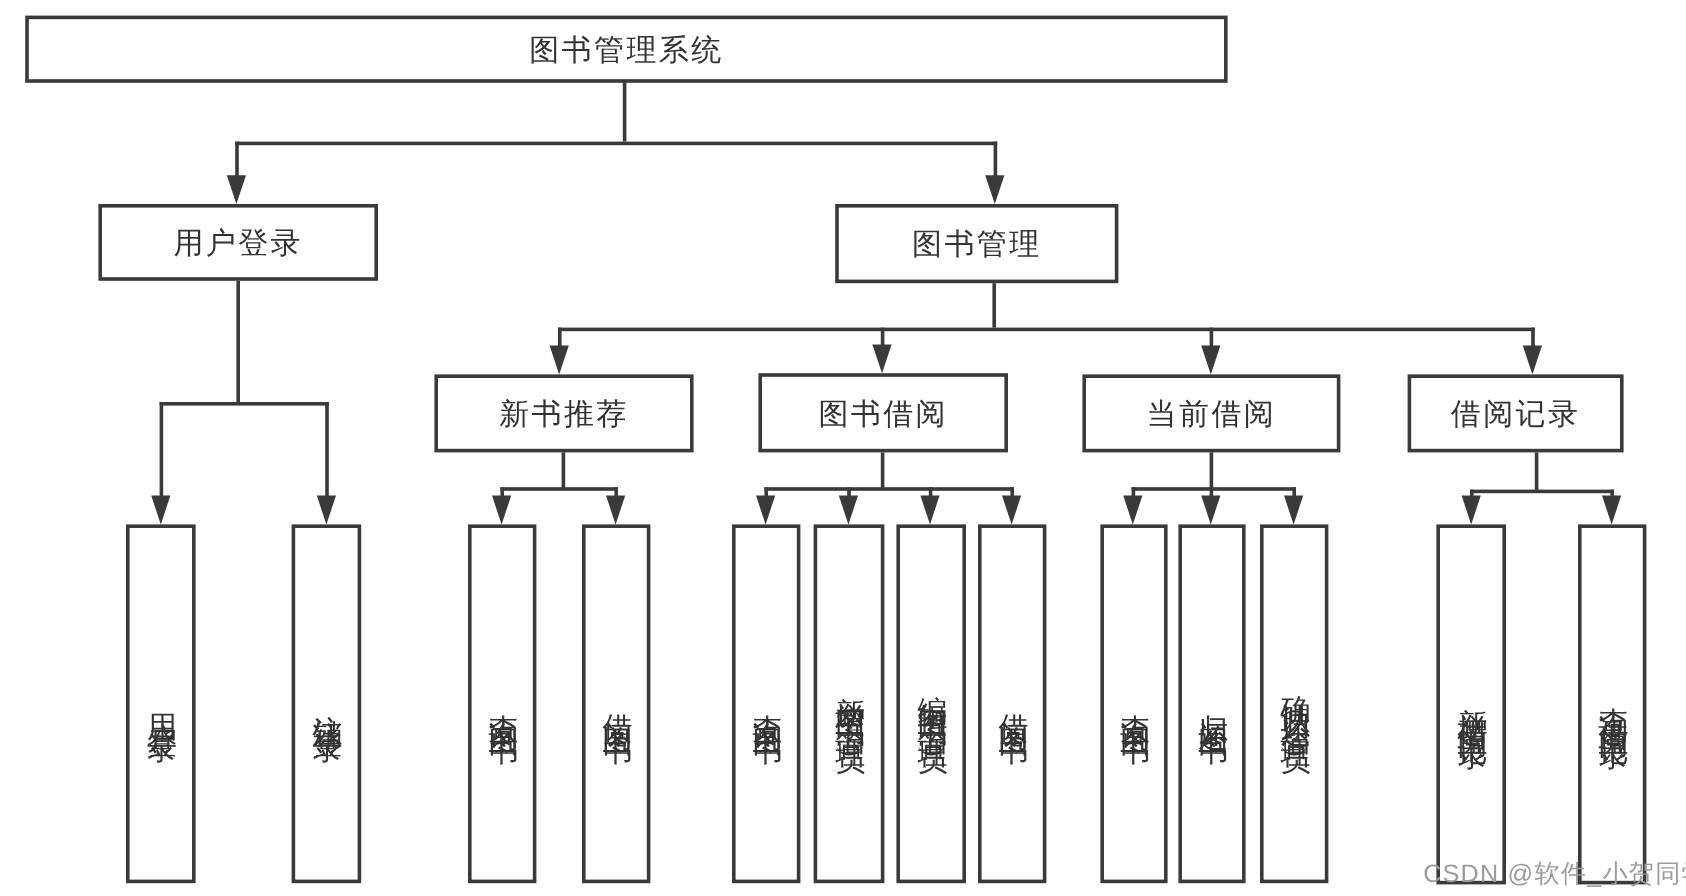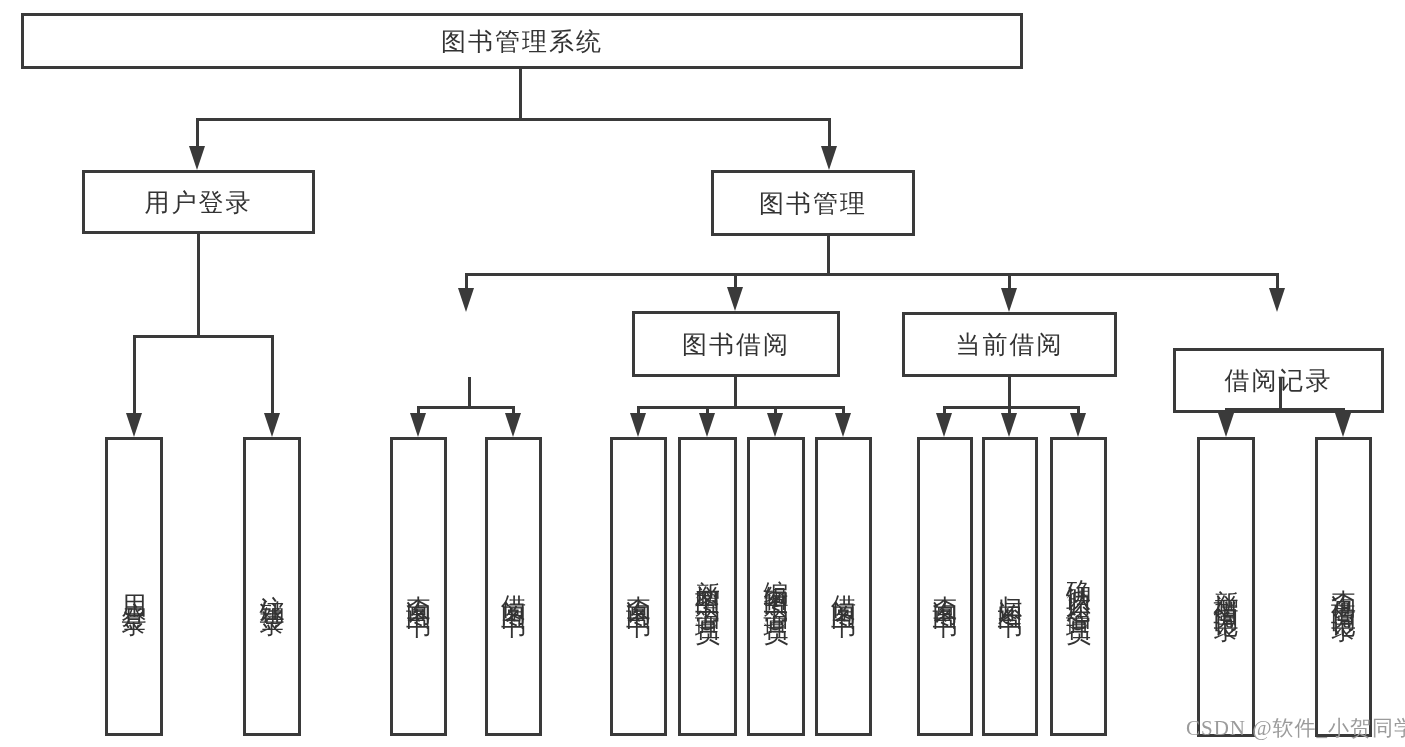--- a/index.html
+++ b/index.html
@@ -7,21 +7,21 @@
     --text:#333333;
     --wm:#9b9b9b;
     --bg:#ffffff;
   }
   html,body{margin:0;padding:0;background:var(--bg);}
   #canvas{
     position:relative;
     width:1405px;height:747px;
     background:var(--bg);
     overflow:hidden;
-    font-family:Liberation Serif, serif;
+    font-family:Liberation Sans, sans-serif;
     color:var(--text);
   }
   .box{
     position:absolute;
     box-sizing:border-box;
     border:3px solid var(--line);
     background:var(--bg);
     display:flex;
     align-items:center;
     justify-content:center;
@@ -57,31 +57,34 @@
 
 <div id="canvas">
 
   <div class="box hbox" style="left:21px;top:13px;width:1002px;height:56px;">
     <span>图书管理系统</span>
   </div>
 
   <div class="box hbox" style="left:82px;top:170px;width:233px;height:64px;">
     <span>用户登录</span>
   </div>
-  <div class="box hbox" style="left:711px;top:170px;width:204px;height:66px;">
+  <div class="box hbox" style="left:696px;top:170px;width:236px;height:66px;">
     <span>图书管理</span>
   </div>
 
+  <div class="box hbox" style="left:362px;top:312px;width:216px;height:65px;">
+    <span>新书推荐</span>
+  </div>
   <div class="box hbox" style="left:902px;top:312px;width:215px;height:65px;">
     <span>当前借阅</span>
   </div>
   <div class="box hbox" style="left:632px;top:311px;width:208px;height:66px;">
     <span>图书借阅</span>
   </div>
-  <div class="box hbox" style="left:1173px;top:312px;width:211px;height:65px;margin-top:36px;">
+  <div class="box hbox" style="left:1173px;top:312px;width:180px;height:65px;">
     <span>借阅记录</span>
   </div>
 
   <div class="box" style="left:105px;top:437px;width:58px;height:299px;">
     <span class="vtext">用户登录</span>
   </div>
   <div class="box" style="left:243px;top:437px;width:58px;height:299px;">
     <span class="vtext">注销登录</span>
   </div>
 

